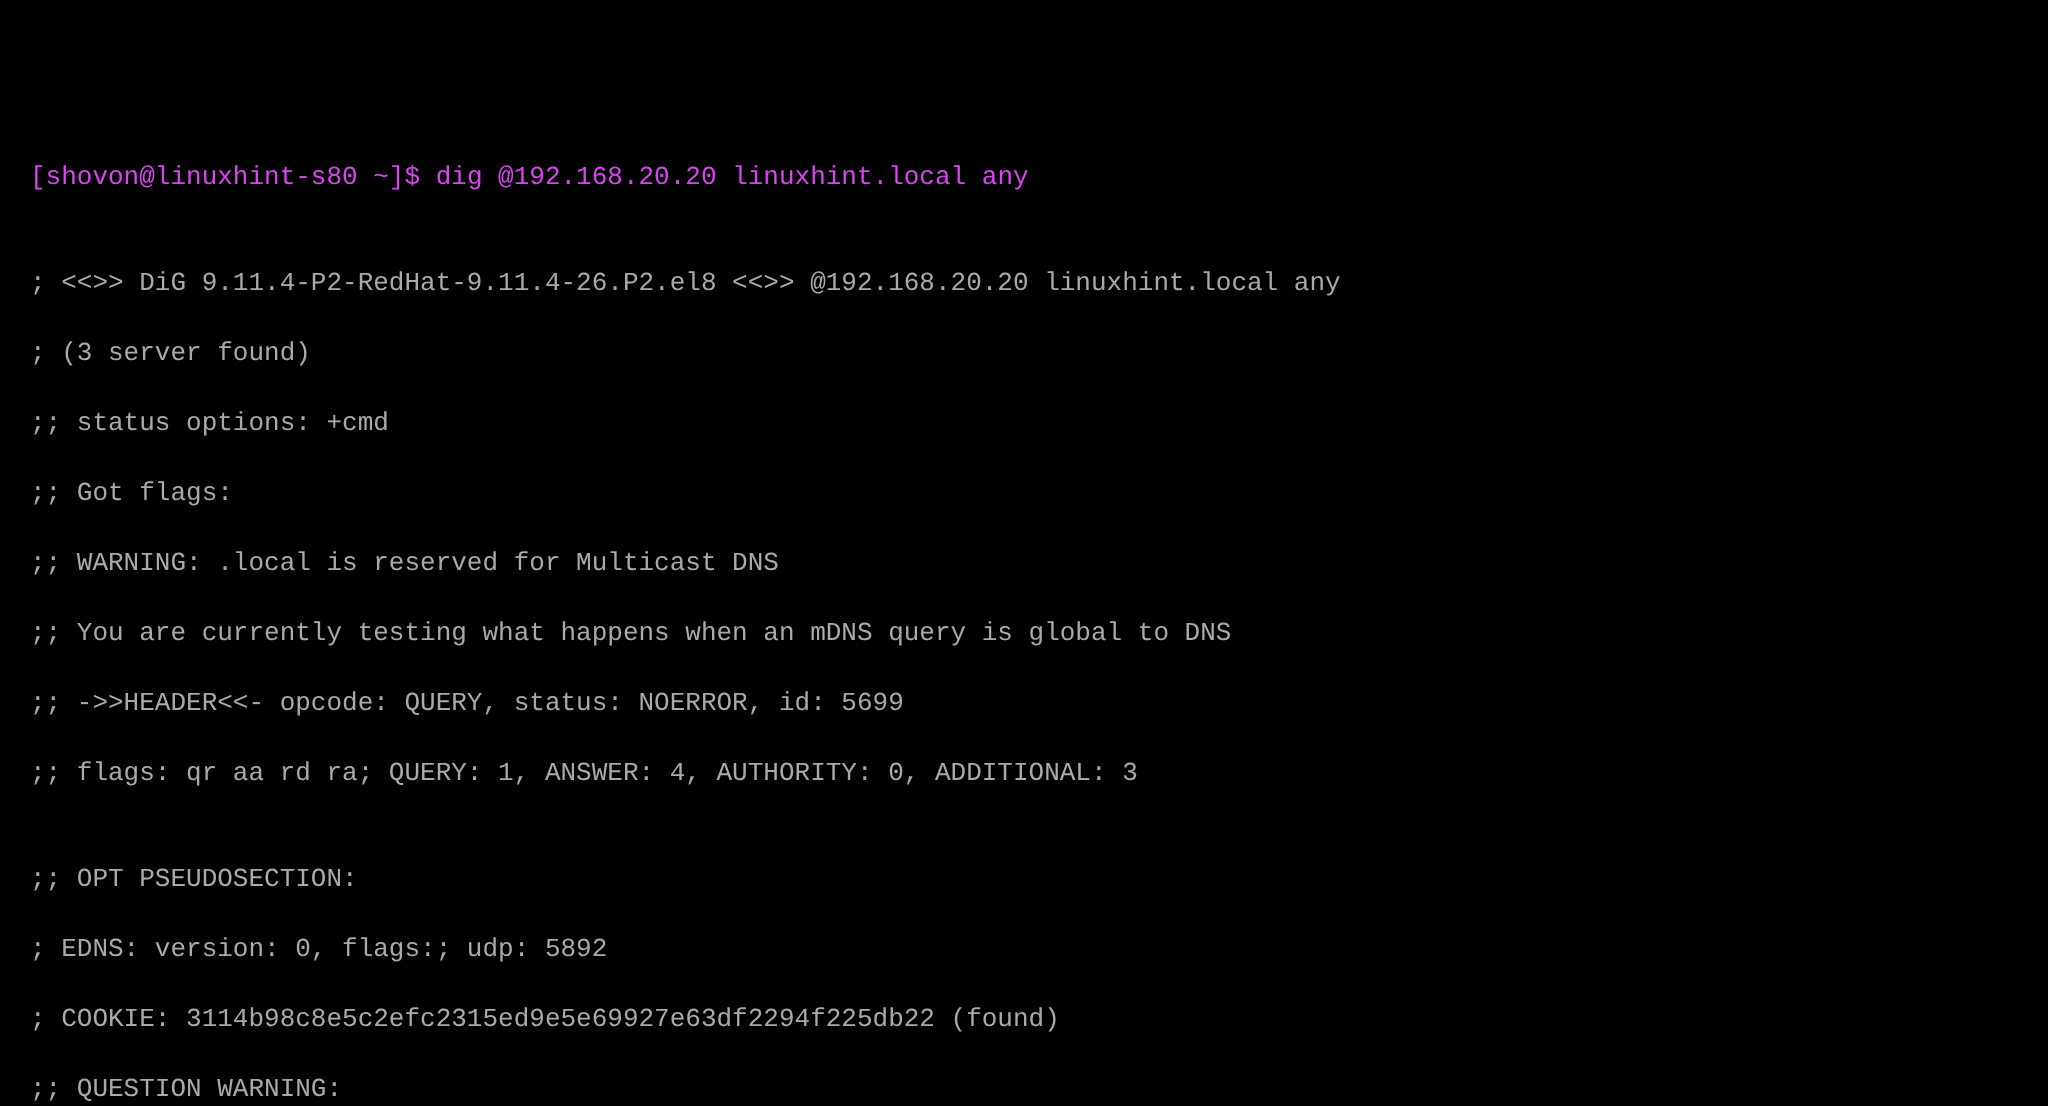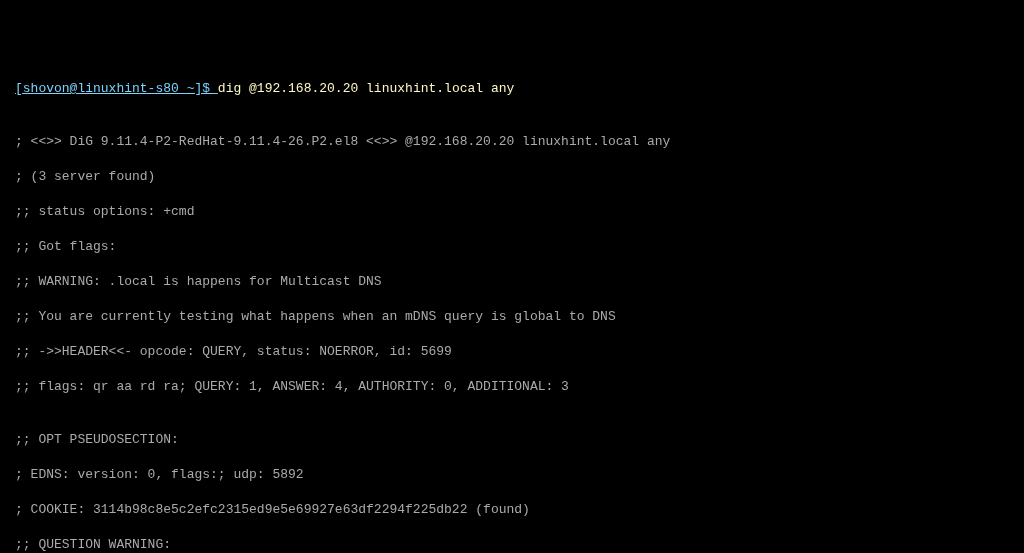--- a/index.html
+++ b/index.html
@@ -13,42 +13,41 @@
       font-family: 'Courier New', monospace;
       font-size: 13px;
       line-height: 1.35;
       padding: 10px 15px;
       width: 1024px;
       height: 553px;
       overflow: hidden;
       white-space: pre;
     }
     .prompt {
-      color: #7dd3fc;
-      text-decoration: underline;
+      color: #d946ef;
     }
     .command {
-      color: #fef9c3;
+      color: #d946ef;
     }
     .line {
       display: block;
     }
   </style>
 </head>
 <body>
 
 
 
 <span class="line"><span class="prompt">[shovon@linuxhint-s80 ~]$ </span><span class="command">dig @192.168.20.20 linuxhint.local any</span></span>
 <span class="line"></span>
 <span class="line">; &lt;&lt;&gt;&gt; DiG 9.11.4-P2-RedHat-9.11.4-26.P2.el8 &lt;&lt;&gt;&gt; @192.168.20.20 linuxhint.local any</span>
 <span class="line">; (3 server found)</span>
 <span class="line">;; status options: +cmd</span>
 <span class="line">;; Got flags:</span>
-<span class="line">;; WARNING: .local is happens for Multicast DNS</span>
+<span class="line">;; WARNING: .local is reserved for Multicast DNS</span>
 <span class="line">;; You are currently testing what happens when an mDNS query is global to DNS</span>
 <span class="line">;; -&gt;&gt;HEADER&lt;&lt;- opcode: QUERY, status: NOERROR, id: 5699</span>
 <span class="line">;; flags: qr aa rd ra; QUERY: 1, ANSWER: 4, AUTHORITY: 0, ADDITIONAL: 3</span>
 <span class="line"></span>
 <span class="line">;; OPT PSEUDOSECTION:</span>
 <span class="line">; EDNS: version: 0, flags:; udp: 5892</span>
 <span class="line">; COOKIE: 3114b98c8e5c2efc2315ed9e5e69927e63df2294f225db22 (found)</span>
 <span class="line">;; QUESTION WARNING:</span>
 
 <span class="line"></span>

